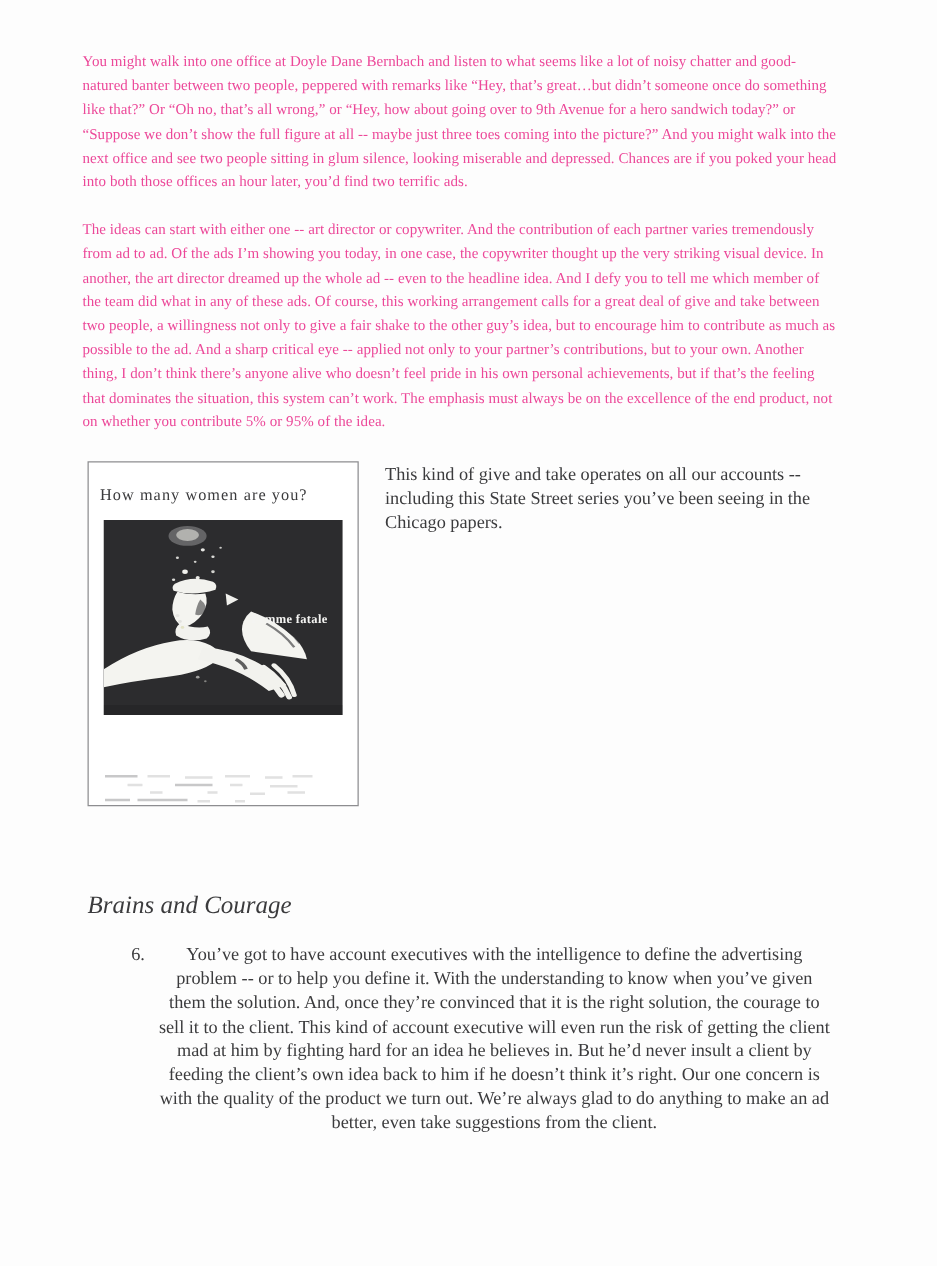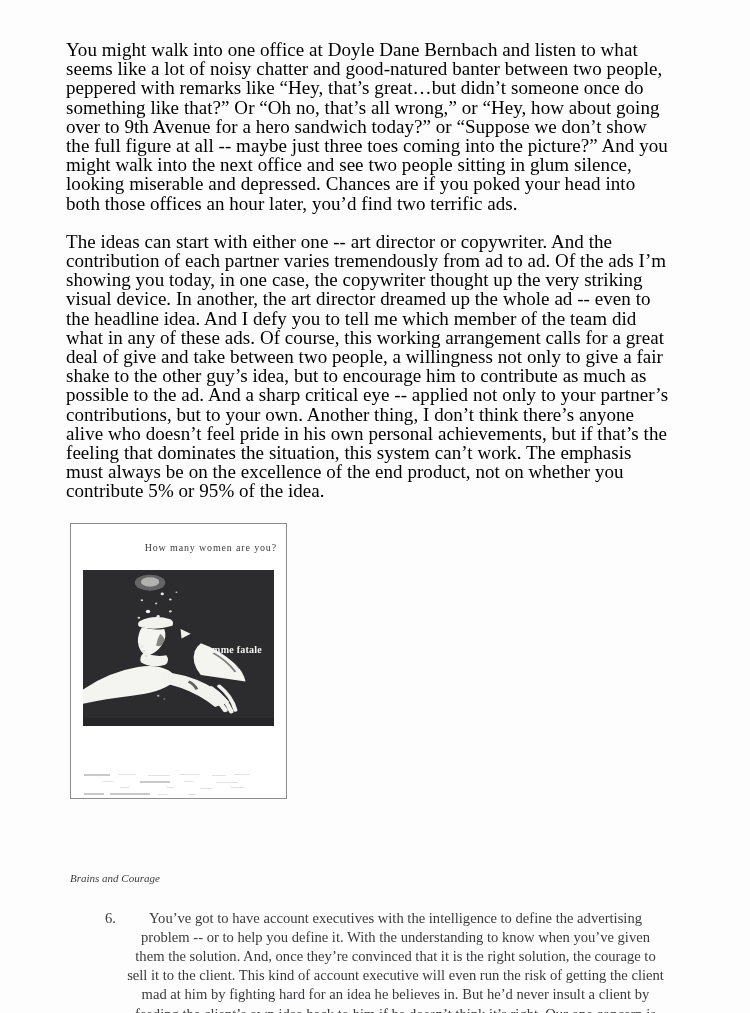--- a/index.html
+++ b/index.html
@@ -27,24 +27,24 @@
 
   .content {
     position: absolute;
     left: 66px;
     top: 40px;
     width: 604px;
   }
 
   p.body-par {
     margin: 0 0 0 0;
-    font-size: 19px;
+    font-size: 12px;
     line-height: 19.2px;
     text-align: left;
-    color: #000000;
+    color: #ec4899;
     letter-spacing: 0.05px;
   }
 
   .par-gap { height: 19px; }
 
   
   .split {
     position: relative;
     margin-top: 22px;
     min-height: 300px;
@@ -68,22 +68,22 @@
 
   .ad-inner {
     position: absolute;
     left: 9px;
     top: 8px;
     right: 9px;
     bottom: 8px;
   }
 
   .ad-headline {
-    text-align: right;
-    font-size: 10px;
+    text-align: left;
+    font-size: 13px;
     letter-spacing: 0.85px;
     color: #3b3b3d;
     margin-top: 10px;
     font-family: "Liberation Serif", "DejaVu Serif", serif;
   }
 
   .ad-photo {
     position: absolute;
     left: 3px;
     right: 3px;
@@ -136,21 +136,21 @@
     color: #3b3b3d;
   }
 
   .side-gap { height: 19px; }
 
   
   .section-head {
     margin-top: 46px;
     margin-left: 4px;
     font-style: italic;
-    font-size: 11px;
+    font-size: 20px;
     color: #3b3b3d;
     line-height: 19px;
   }
 
   .numbered {
     margin-top: 21px;
     margin-left: 39px;
     position: relative;
     width: 559px;
   }
@@ -263,20 +263,21 @@
             <span class="ln" style="left:26px; top:21px; width:40px;"></span>
             <span class="ln faint" style="left:74px; top:22px; width:10px;"></span>
             <span class="ln faint" style="left:104px;top:22px; width:8px;"></span>
           </div>
 
         </div>
       </div>
     </div>
 
     <div class="side-col">
+      <p>This kind of give and take operates on all our accounts -- including this State Street series you’ve been seeing in the Chicago papers.</p>
       <div class="side-gap"></div>
     </div>
 
   </div>
 
   <div class="section-head">Brains and Courage</div>
 
   <div class="numbered">
     <span class="num-marker">6.</span>
     <div class="num-text">You’ve got to have account executives with the intelligence to define the advertising problem -- or to help you define it.  With the understanding to know when you’ve given them the solution.  And, once they’re convinced that it is the right solution, the courage to sell it to the client.  This kind of account executive will even run the risk of getting the client mad at him by fighting hard for an idea he believes in.  But he’d never insult a client by feeding the client’s own idea back to him if he doesn’t think it’s right.  Our one concern is with the quality of the product we turn out.  We’re always glad to do anything to make an ad better, even take suggestions from the client.</div>

